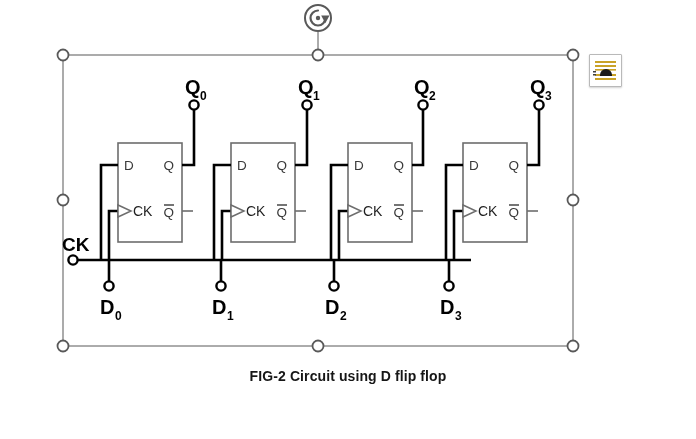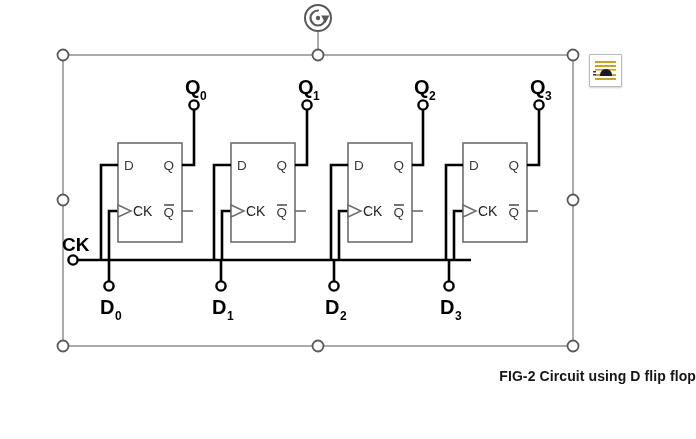--- a/index.html
+++ b/index.html
@@ -24,21 +24,21 @@
     position: absolute;
     left: 0; top: 0;
     width: 696px;
     height: 439px;
   }
   .caption {
     position: absolute;
     left: 0;
     top: 368px;
     width: 696px;
-    text-align: right;
+    text-align: center;
     font-family: "Liberation Sans", sans-serif;
     font-size: 14px;
     font-weight: bold;
     color: #161616;
     letter-spacing: 0.1px;
   }
   .layout-btn {
     position: absolute;
     left: 589px;
     top: 54px;

